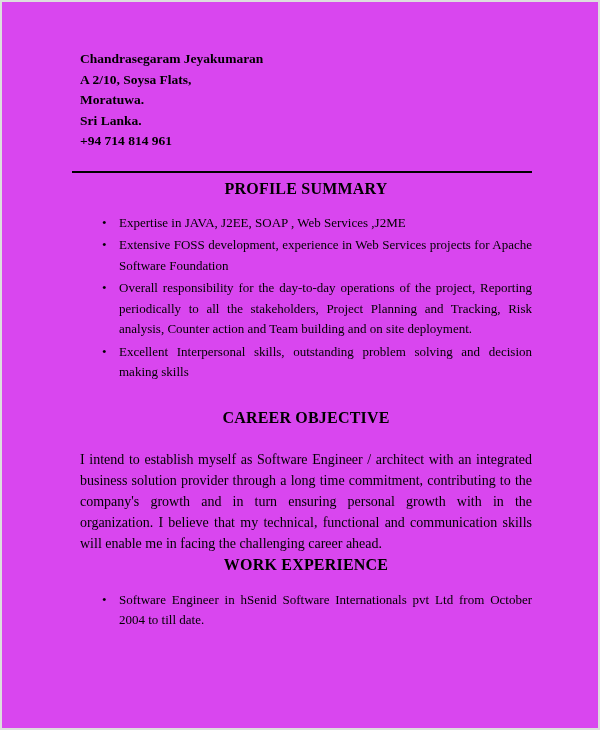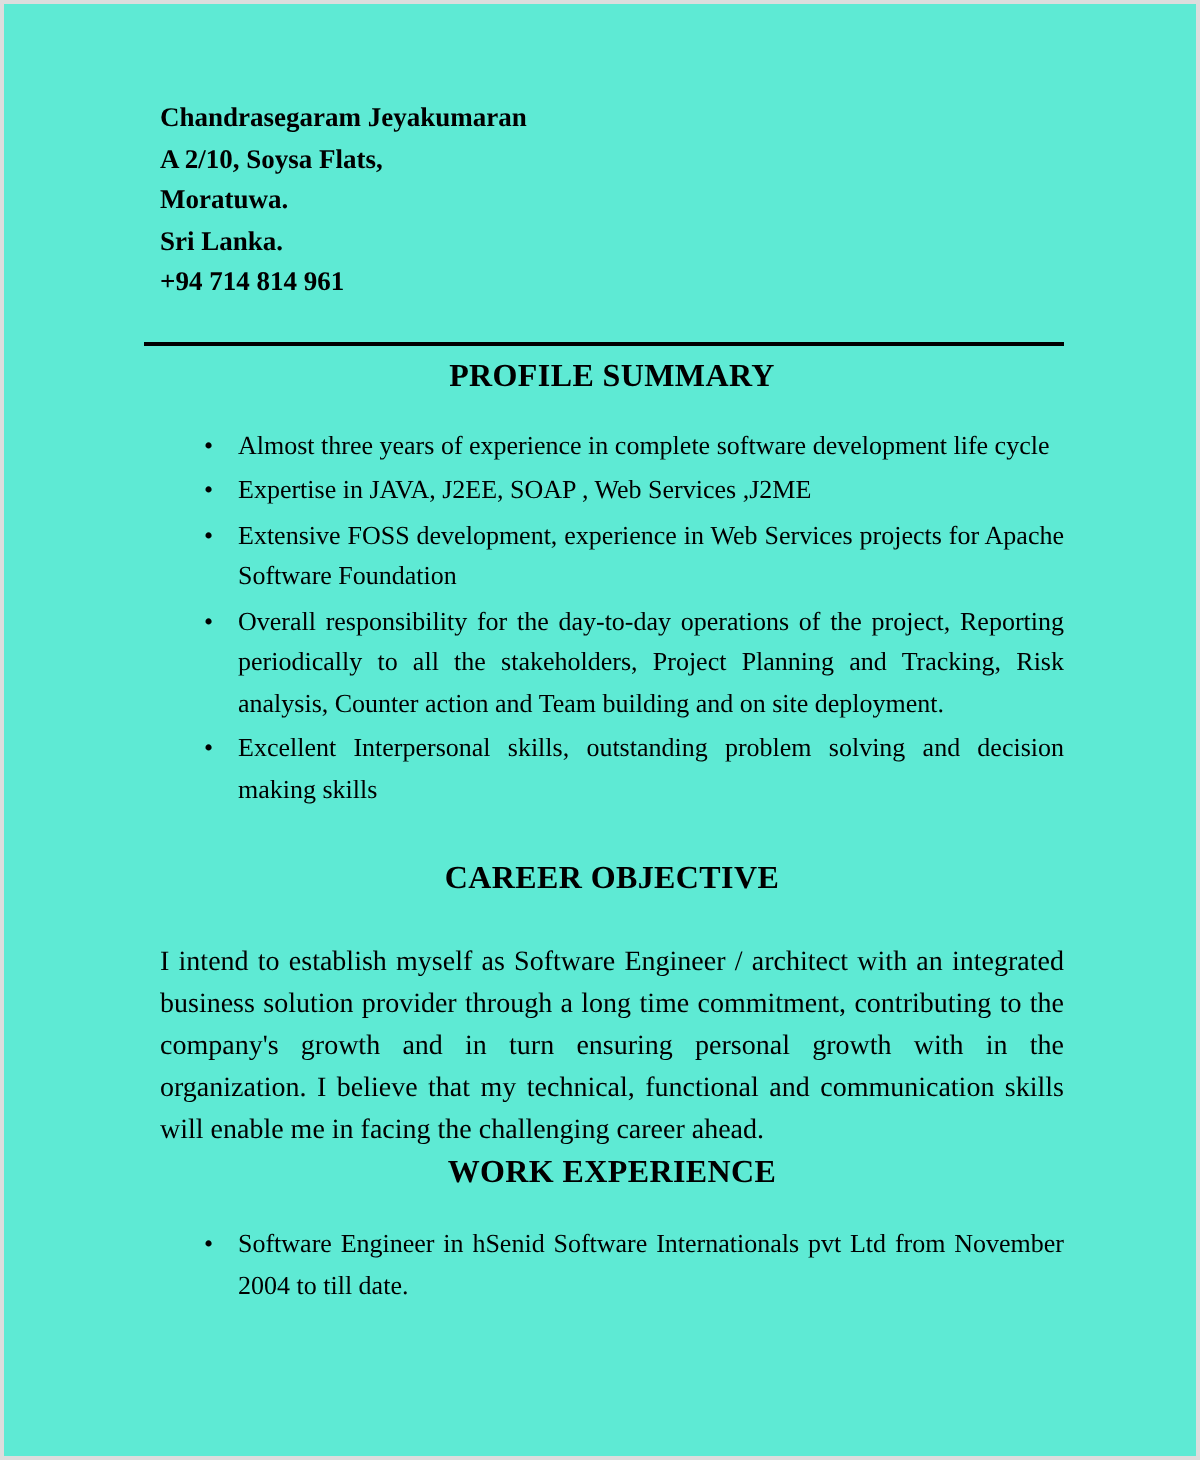--- a/index.html
+++ b/index.html
@@ -5,21 +5,21 @@
   html, body {
     margin: 0;
     padding: 0;
     background: #ffffff;
   }
   .page {
     position: relative;
     width: 600px;
     height: 730px;
     box-sizing: border-box;
-    background: #5eead4;
+    background: #d946ef;
     border: 2px solid #dddddd;
     overflow: hidden;
     font-family: "Liberation Serif", "DejaVu Serif", serif;
     color: #000000;
   }
   .content {
     box-sizing: border-box;
     padding: 0 66px 0 78px;
   }
   
@@ -95,34 +95,33 @@
       <div class="contact-line">Moratuwa.</div>
       <div class="contact-line">Sri Lanka.</div>
       <div class="contact-line">+94 714 814 961</div>
     </header>
 
     <hr class="rule">
 
     <section>
       <h2 class="section-heading heading-profile">PROFILE SUMMARY</h2>
       <ul class="bullet-list">
-        <li>Almost three years of experience in complete software development life cycle</li>
         <li>Expertise in JAVA, J2EE, SOAP , Web Services ,J2ME</li>
         <li>Extensive FOSS development, experience in Web Services projects for Apache Software Foundation</li>
         <li>Overall responsibility for the day-to-day operations of the project, Reporting periodically to all the stakeholders, Project Planning and Tracking, Risk analysis, Counter action and Team building and on site deployment.</li>
         <li>Excellent Interpersonal skills, outstanding problem solving and decision making skills</li>
       </ul>
     </section>
 
     <section>
       <h2 class="section-heading heading-career">CAREER OBJECTIVE</h2>
       <p class="body-paragraph">I intend to establish myself as Software Engineer / architect with an integrated business solution provider through a long time commitment, contributing to the company's growth and in turn ensuring personal growth with in the organization. I believe that my technical, functional and communication skills will enable me in facing the challenging career ahead.</p>
     </section>
 
     <section>
       <h2 class="section-heading heading-work">WORK EXPERIENCE</h2>
       <ul class="bullet-list work-list">
-        <li>Software Engineer in hSenid Software Internationals pvt Ltd from November 2004 to till date.</li>
+        <li>Software Engineer in hSenid Software Internationals pvt Ltd from October 2004 to till date.</li>
       </ul>
     </section>
 
   </div>
 </div>
 
 </body></html>

